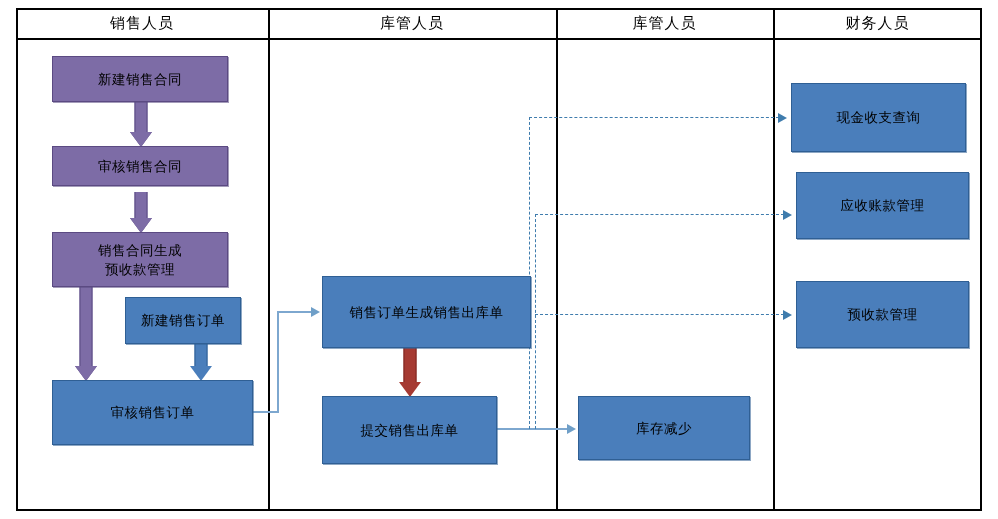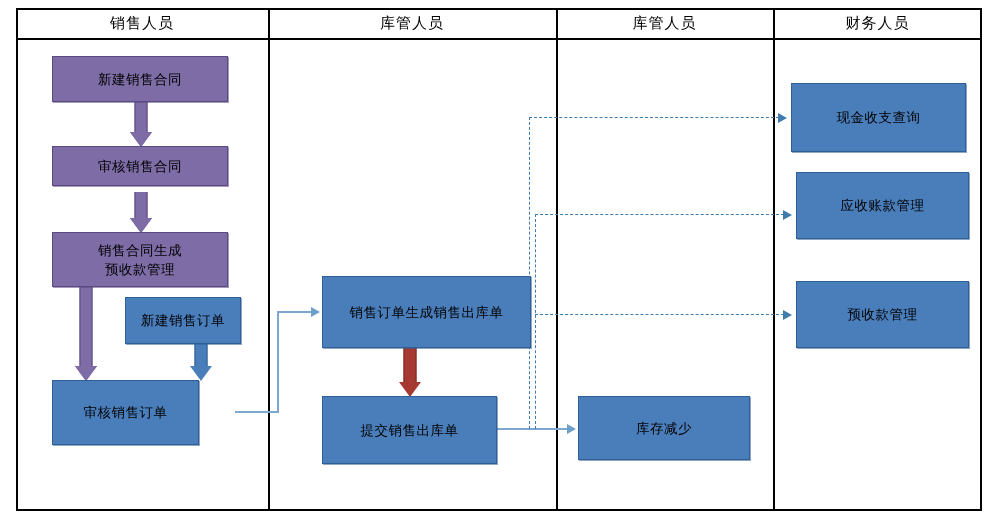--- a/index.html
+++ b/index.html
@@ -123,21 +123,21 @@
 
   <div class="node purple" style="left:52px;top:232px;width:176px;height:55px;flex-direction:column;">
     <span>销售合同生成</span>
     <span>预收款管理</span>
   </div>
 
   <div class="node blue" style="left:125px;top:297px;width:116px;height:47px;">
     <span>新建销售订单</span>
   </div>
 
-  <div class="node blue" style="left:52px;top:380px;width:147px;height:65px;">
+  <div class="node blue" style="left:52px;top:380px;width:201px;height:65px;">
     <span>审核销售订单</span>
   </div>
 
   <div class="node blue" style="left:322px;top:276px;width:209px;height:72px;flex-direction:row;">
     <span>销售订单生成</span>
     <span>销售出库单</span>
   </div>
 
   <div class="node blue" style="left:322px;top:396px;width:175px;height:68px;">
     <span>提交销售出库单</span>

